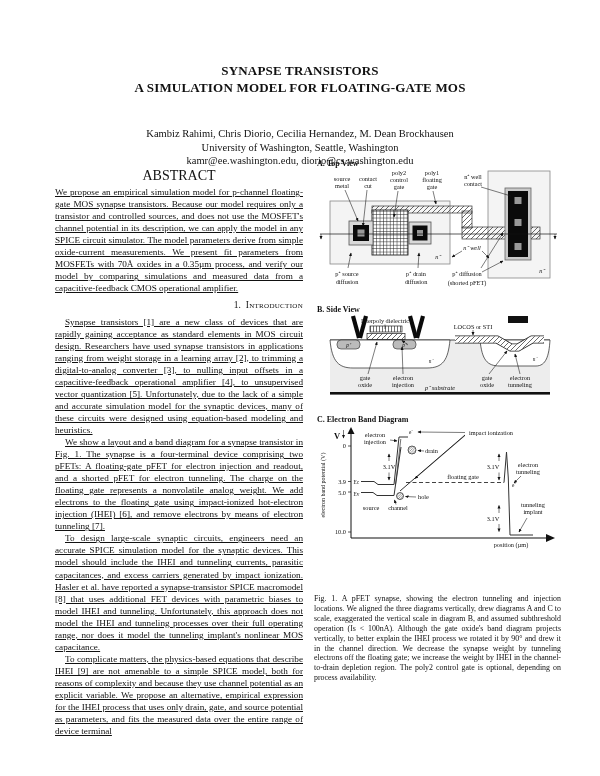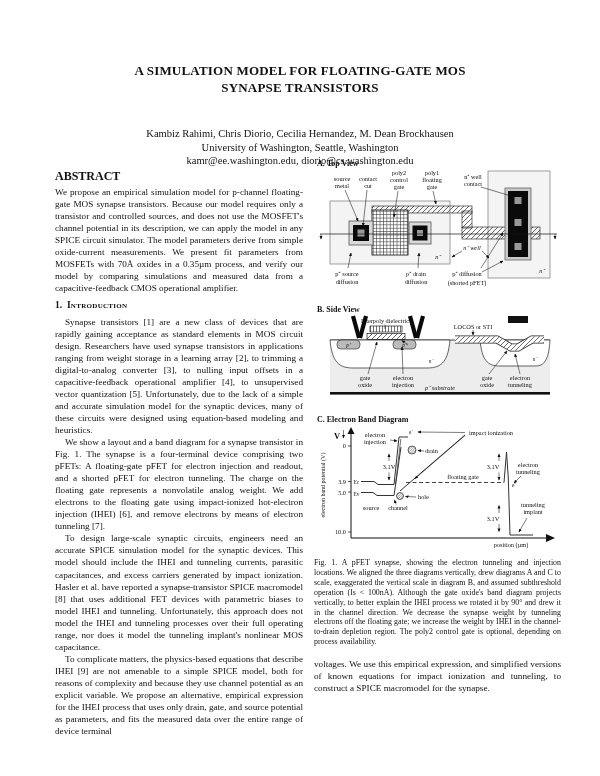--- a/index.html
+++ b/index.html
@@ -6,43 +6,43 @@
   body{width:600px;height:776px;font-family:"Liberation Serif",serif;color:#111;}
   .page{position:relative;width:600px;height:776px;background:#fff;overflow:hidden;}
   .header{position:absolute;top:62px;left:0;width:600px;text-align:center;}
   .title{font-weight:bold;font-size:13px;line-height:17px;letter-spacing:.2px;}
   .authors{margin-top:31px;font-size:10.5px;line-height:13.5px;}
   .meta{font-size:10.5px;line-height:13.5px;}
   .col{position:absolute;top:170px;}
   .col-left{left:55px;width:248px;}
   .col-right{left:314px;top:156px;width:247px;}
   .body-text{font-size:9.2px;line-height:12.05px;text-align:justify;}
-  .body-text p{margin:0;}
+  .body-text p{margin:0;text-decoration:underline;}
   .body-text p.indent{text-indent:10px;}
-  .abstract-heading{text-align:left;font-weight:bold;font-size:12px;margin:0 0 4px 0;}
-  .section-heading{text-align:left;font-weight:bold;font-size:9.5px;margin:5px 0 4px 0;}
+  .abstract-heading{text-align:center;font-weight:normal;font-size:14px;margin:0 0 4px 0;}
+  .section-heading{text-align:right;font-weight:normal;font-size:9.5px;margin:5px 0 4px 0;}
   .section-heading .sc{font-variant:small-caps;letter-spacing:.3px;}
-  .caption{font-size:7.9px;line-height:9.9px;text-align:justify;}
+  .caption{margin-top:36px;font-size:7.9px;line-height:9.9px;text-align:justify;}
   .cont{margin-top:11px;}
   svg text{font-family:"Liberation Serif",serif;fill:#111;}
   .lbl{font-size:6.3px;}
   .lbl-sm{font-size:5.3px;}
   .panel-h{font-size:8px;font-weight:bold;}
   .ptr{stroke:#111;stroke-width:0.55;fill:none;}
   .band{stroke:#333;stroke-width:1;fill:none;}
 </style>
 </head>
 <body>
 
 <div class="page">
 
   <div class="header">
     <div class="title">
+      <div>SYNAPSE TRANSISTORS</div>
       <div>A SIMULATION MODEL FOR FLOATING-GATE MOS</div>
-      <div>SYNAPSE TRANSISTORS</div>
     </div>
     <div class="authors">Kambiz Rahimi, Chris Diorio, Cecilia Hernandez, M. Dean Brockhausen</div>
     <div class="meta">University of Washington, Seattle, Washington</div>
     <div class="meta">kamr@ee.washington.edu, diorio@cs.washington.edu</div>
   </div>
 
   <div class="col col-left body-text">
     <div class="abstract-heading">ABSTRACT</div>
     <p>We propose an empirical simulation model for p-channel floating-gate MOS synapse transistors. Because our model requires only a transistor and controlled sources, and does not use the MOSFET's channel potential in its description, we can apply the model in any SPICE circuit simulator. The model parameters derive from simple oxide-current measurements. We present fit parameters from MOSFETs with 70Å oxides in a 0.35µm process, and verify our model by comparing simulations and measured data from a capacitive-feedback CMOS operational amplifier.</p>
     <div class="section-heading"><span>1.</span>&nbsp;&nbsp;<span class="sc">Introduction</span></div>
@@ -272,16 +272,15 @@
         <text class="lbl" x="218" y="88" text-anchor="middle">implant</text>
         <path d="M212,92 L204,106" class="ptr" marker-end="url(#ah)"></path>
         <text class="lbl" x="178" y="94.5" text-anchor="middle">3.1V</text>
         <path d="M184,87 V79.5" class="ptr" marker-end="url(#ah)"></path>
         <path d="M184,98 V105.5" class="ptr" marker-end="url(#ah)"></path>
         <text class="lbl" x="196" y="120.5" text-anchor="middle">position (µm)</text>
       </g>
     </svg>
 
     <div class="caption">Fig. 1. A pFET synapse, showing the electron tunneling and injection locations. We aligned the three diagrams vertically, drew diagrams A and C to scale, exaggerated the vertical scale in diagram B, and assumed subthreshold operation (Is &lt; 100nA). Although the gate oxide's band diagram projects vertically, to better explain the IHEI process we rotated it by 90° and drew it in the channel direction. We decrease the synapse weight by tunneling electrons off the floating gate; we increase the weight by IHEI in the channel-to-drain depletion region. The poly2 control gate is optional, depending on process availability.</div>
-    <div class="body-text cont">voltages. We use this empirical expression, and simplified versions of known equations for impact ionization and tunneling, to construct a SPICE macromodel for the synapse.</div>
   </div>
 
 </div>
 
 </body></html>

